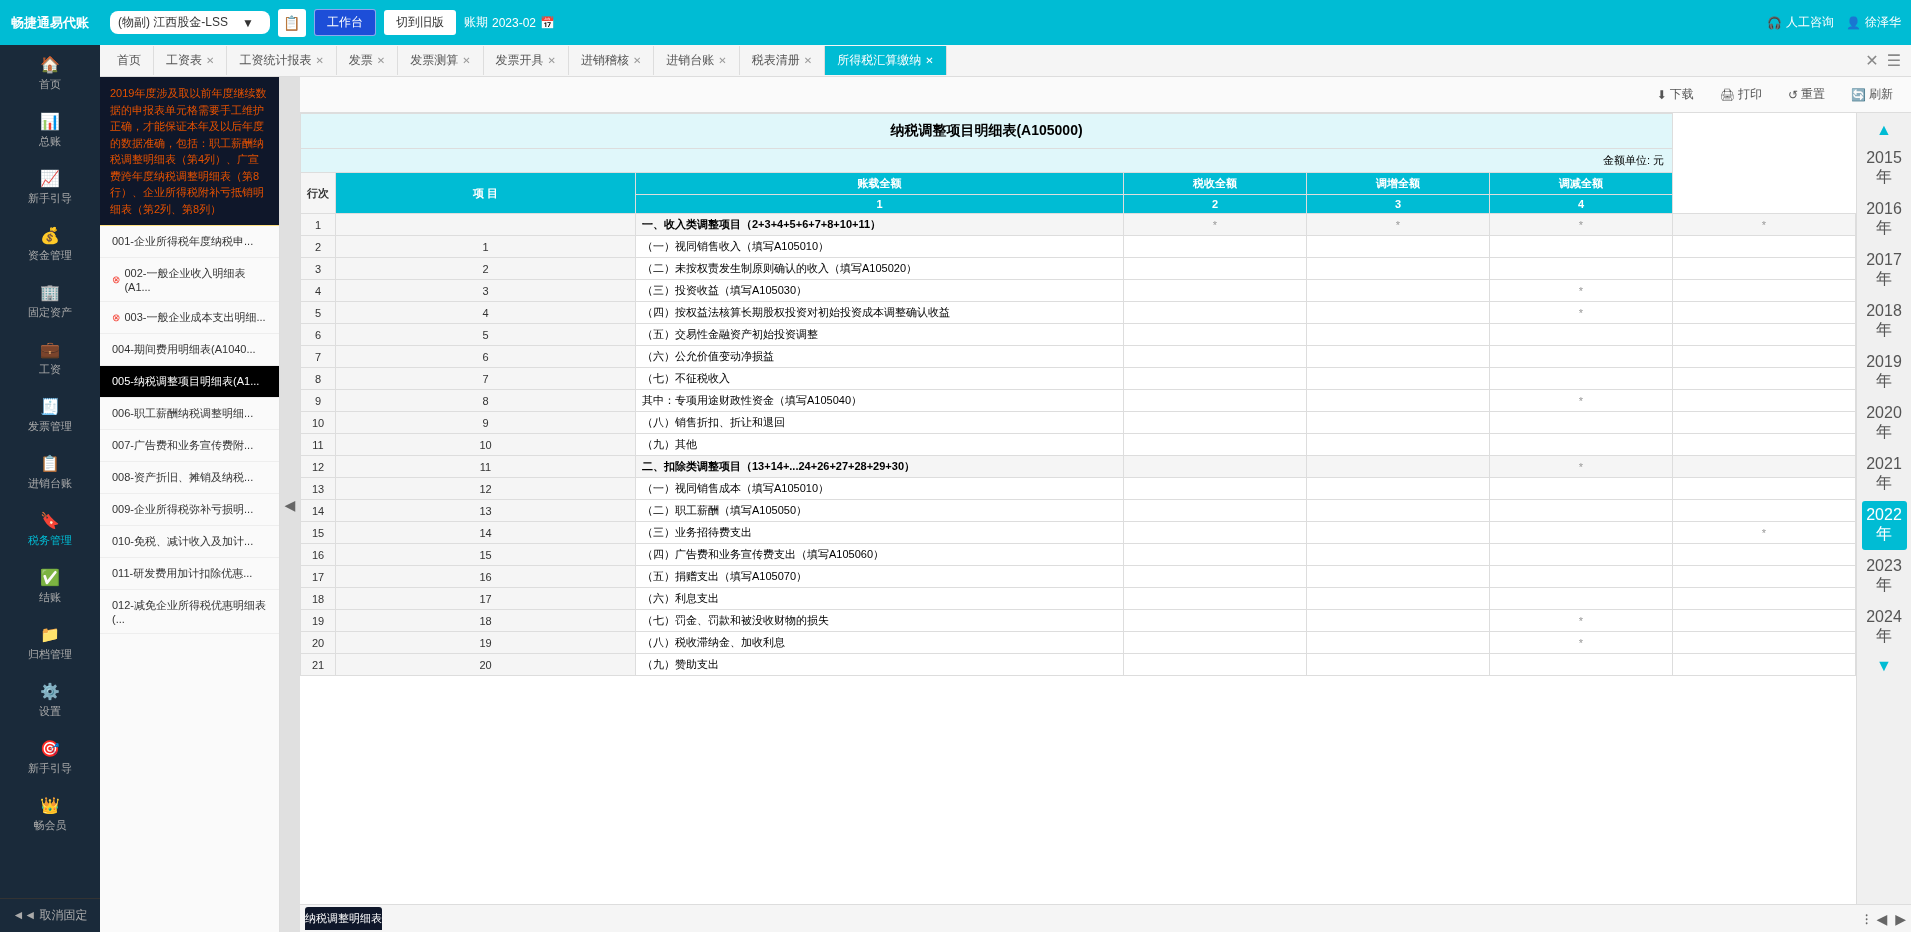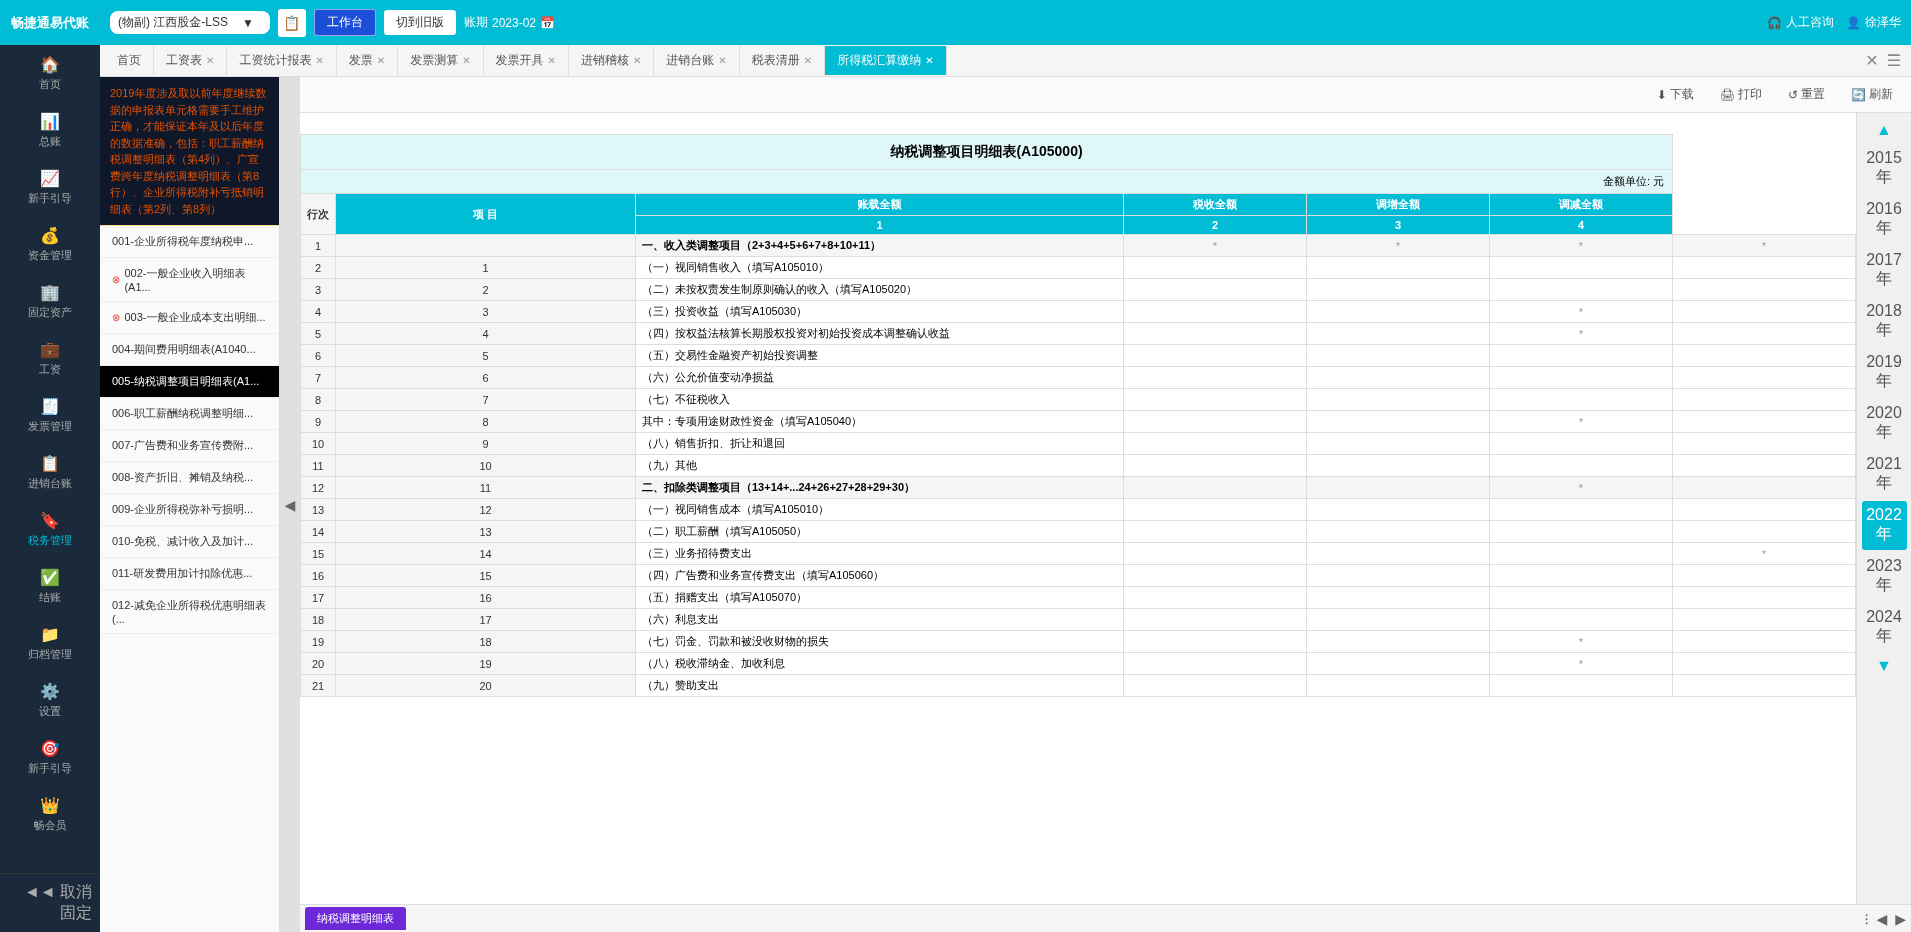--- a/index.html
+++ b/index.html
@@ -5,21 +5,21 @@
     * { box-sizing: border-box; margin: 0; padding: 0; }
     body { font-family: 'Microsoft YaHei', SimHei, Arial, sans-serif; font-size: 12px; background: #f0f0f0; display: flex; height: 932px; overflow: hidden; }
 
     
     .sidebar { width: 100px; background: #1a2a3a; display: flex; flex-direction: column; height: 100%; flex-shrink: 0; }
     .sidebar-logo { background: #00bcd4; padding: 10px 5px; text-align: center; color: white; font-size: 13px; font-weight: bold; height: 45px; display: flex; align-items: center; justify-content: center; }
     .sidebar-item { display: flex; flex-direction: column; align-items: center; padding: 10px 5px; color: #aaa; cursor: pointer; font-size: 11px; gap: 3px; }
     .sidebar-item.active { color: #00bcd4; }
     .sidebar-item .icon { font-size: 16px; }
     .sidebar-bottom { margin-top: auto; border-top: 1px solid #333; }
-    .sidebar-pin { color: #aaa; font-size: 16px; padding: 8px; text-align: right; cursor: pointer; }
+    .sidebar-pin { color: #aaa; font-size: 12px; padding: 8px; text-align: center; cursor: pointer; }
 
     
     .main { flex: 1; display: flex; flex-direction: column; overflow: hidden; }
 
     
     .topbar { background: #00bcd4; height: 45px; display: flex; align-items: center; padding: 0 10px; gap: 8px; flex-shrink: 0; }
     .topbar-company { background: white; border-radius: 8px; padding: 3px 8px; font-size: 12px; color: #333; display: flex; align-items: center; gap: 14px; cursor: pointer; min-width: 160px; }
     .topbar-icon-btn { background: white; border-radius: 3px; width: 28px; height: 28px; display: flex; align-items: center; justify-content: center; cursor: pointer; font-size: 14px; color: #555; }
     .topbar-worktable { background: #1d4ed8; color: white; border: 1px solid rgba(255,255,255,0.5); border-radius: 3px; padding: 4px 12px; cursor: pointer; font-size: 12px; }
     .topbar-oldver { background: white; color: #333; border-radius: 3px; padding: 4px 12px; cursor: pointer; font-size: 12px; }
@@ -46,42 +46,42 @@
     .form-list-item.active { background: #000000; color: white; }
     .form-list-item .err { color: #f44336; font-size: 10px; }
     .collapse-btn { width: 20px; background: #e0e0e0; display: flex; align-items: center; justify-content: center; cursor: pointer; font-size: 14px; color: #666; flex-shrink: 0; }
 
     
     .sheet-panel { flex: 1; display: flex; flex-direction: column; overflow: hidden; }
     .sheet-toolbar { display: flex; justify-content: flex-end; align-items: center; gap: 10px; padding: 6px 10px; border-bottom: 1px solid #ddd; background: #fafafa; flex-shrink: 0; }
     .sheet-toolbar-btn { display: flex; align-items: center; gap: 3px; color: #555; font-size: 12px; cursor: pointer; padding: 3px 8px; }
 
     .sheet-container { flex: 1; display: flex; overflow: hidden; }
-    .sheet-main { flex: 1; overflow: auto; margin-top: 21px; }
+    .sheet-main { flex: 1; overflow: auto; }
 
     
     .year-sidebar { width: 55px; background: #f0f0f0; border-left: 1px solid #ddd; display: flex; flex-direction: column; align-items: center; padding: 5px 0; gap: 2px; flex-shrink: 0; overflow-y: auto; }
     .year-btn { width: 45px; padding: 5px 3px; text-align: center; font-size: 16px; color: #555; cursor: pointer; border-radius: 3px; }
     .year-btn.active { background: #00bcd4; color: white; }
     .year-nav { color: #00bcd4; font-size: 16px; cursor: pointer; padding: 3px; }
 
     
     .spreadsheet { width: 100%; border-collapse: collapse; font-size: 11px; }
     .spreadsheet th, .spreadsheet td { border: 1px solid #ddd; padding: 3px 6px; white-space: nowrap; }
     .spreadsheet .header-title { background: #e0f7fa; text-align: center; font-size: 14px; font-weight: bold; padding: 8px; }
     .spreadsheet .header-unit { text-align: right; font-size: 11px; background: #e0f7fa; padding: 4px 8px; }
     .spreadsheet .col-header { background: #00bcd4; color: white; text-align: center; font-weight: bold; }
     .spreadsheet .row-num { background: #f5f5f5; text-align: center; color: #333; width: 30px; }
     .spreadsheet .project-col { min-width: 300px; max-width: 320px; white-space: normal; }
     .spreadsheet .data-col { min-width: 120px; text-align: center; }
     .spreadsheet td.asterisk { text-align: center; color: #999; }
 
     
     .sheet-tabs { height: 28px; background: #f5f5f5; border-top: 1px solid #ddd; display: flex; align-items: center; padding: 0 5px; flex-shrink: 0; }
-    .sheet-tab { padding: 4px 12px; font-size: 11px; background: #6d28d9; color: white; border-radius: 3px 3px 0 0; cursor: pointer; }
+    .sheet-tab { padding: 4px 0; font-size: 11px; background: #0f172a; color: white; border-radius: 3px 3px 0 0; cursor: pointer; }
     .sheet-tabs-right { margin-left: auto; display: flex; align-items: center; gap: 8px; }
     .sheet-nav-btn { font-size: 14px; color: #666; cursor: pointer; }
   </style>
 </head>
 <body>
 
 <div class="sidebar">
   <div class="sidebar-logo">畅捷通易代账</div>
 
   <div class="sidebar-item">

